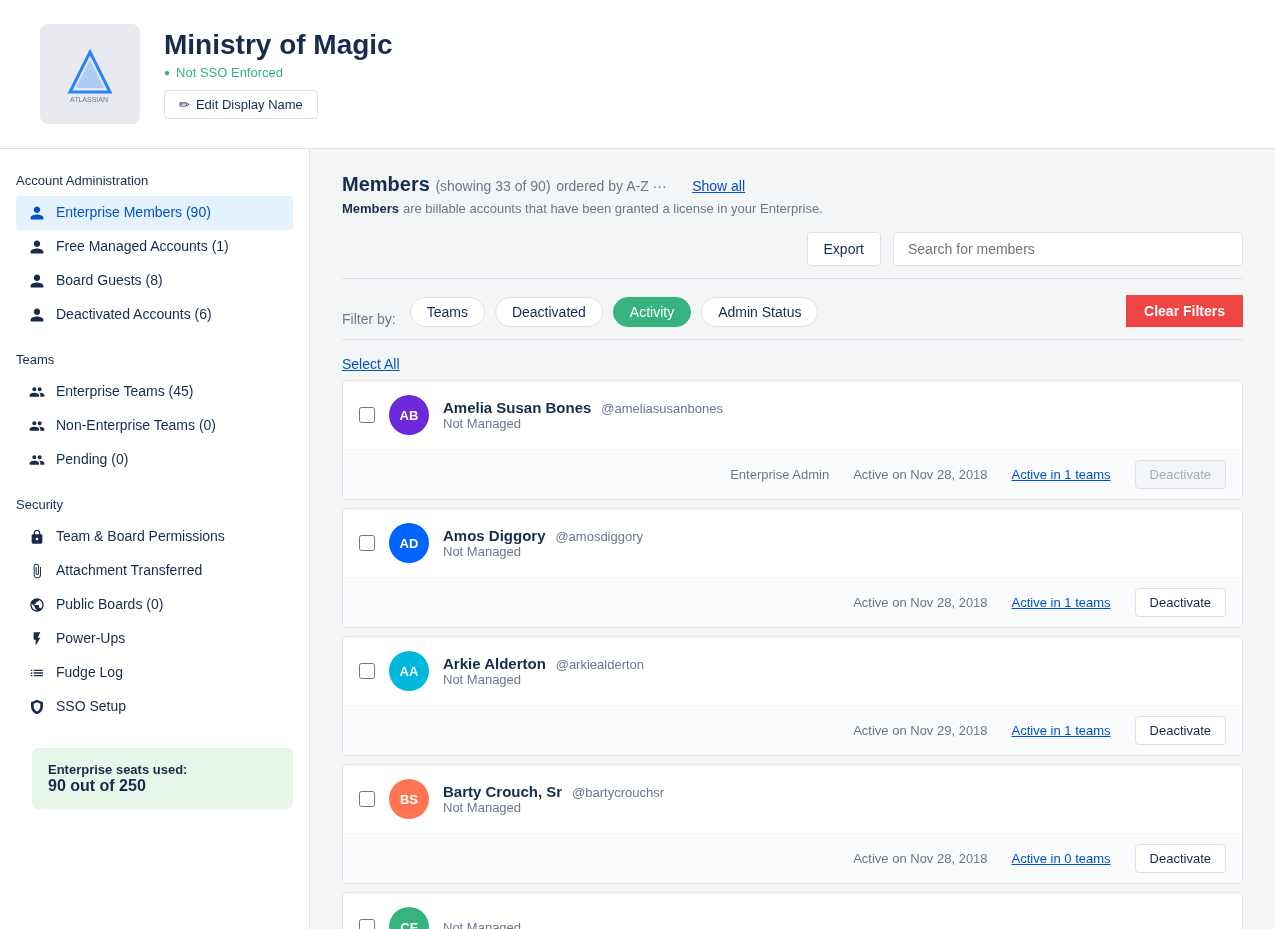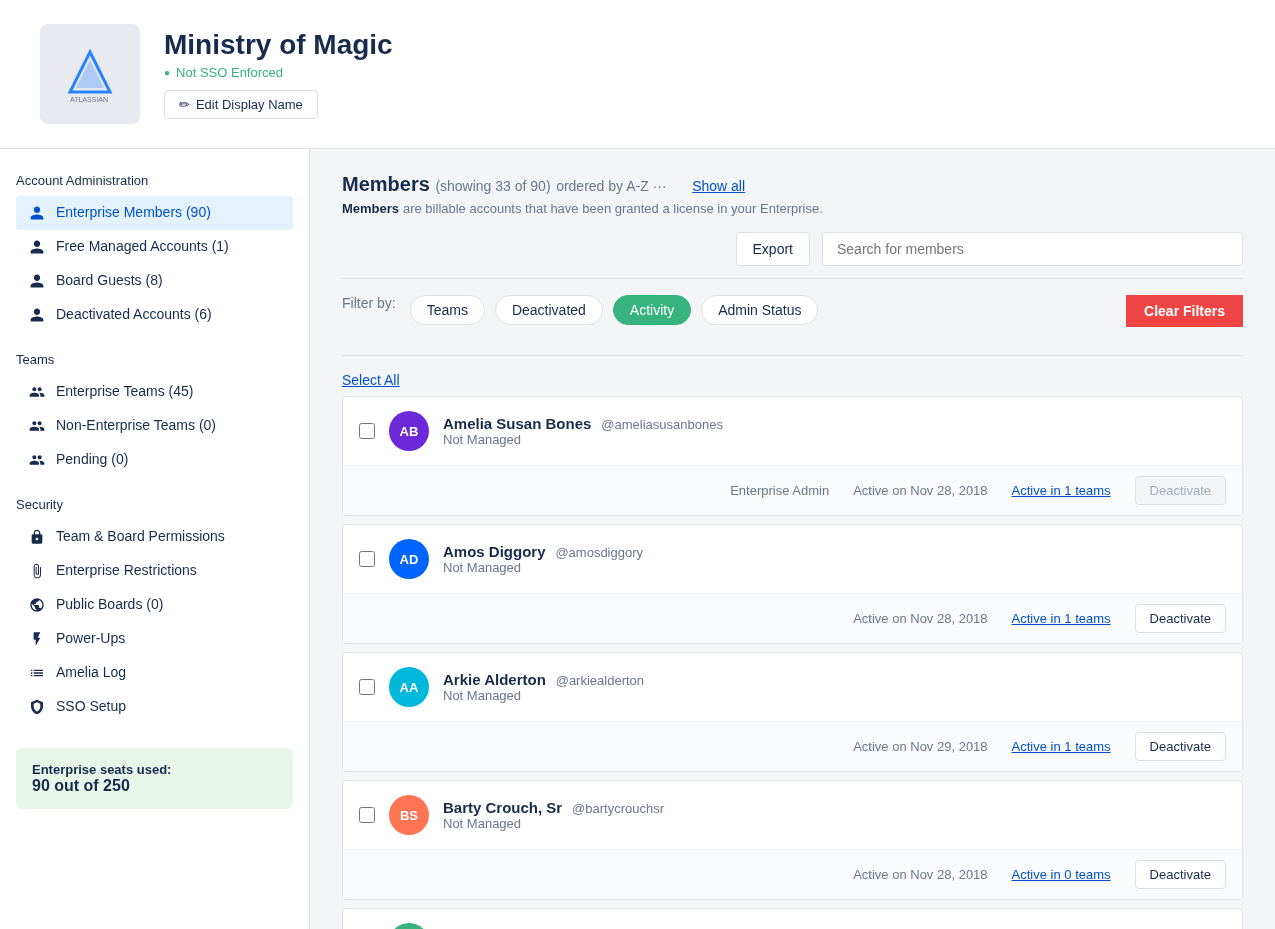--- a/index.html
+++ b/index.html
@@ -20,35 +20,35 @@
     
     .sidebar { width: 310px; min-width: 310px; background: #fff; border-right: 1px solid #dfe1e6; padding: 24px 16px; }
     .sidebar-section-title { font-size: 13px; font-weight: 400; color: #172b4d; margin-bottom: 8px; margin-top: 20px; }
     .sidebar-section-title:first-child { margin-top: 0; }
     .sidebar-item { display: flex; gap: 10px; padding: 8px 12px; border-radius: 4px; cursor: pointer; color: #172b4d; font-size: 14px; }
     .sidebar-item.active { background: #e3f2fd; color: #0052cc; }
     .sidebar-item .icon { width: 18px; height: 18px; display: flex; align-items: center; justify-content: center; color: inherit; flex-shrink: 0; }
     .sidebar-item svg { width: 16px; height: 16px; fill: currentColor; }
 
     
-    .seats-box { background: #e8f5e9; border-radius: 6px; padding: 14px 16px; margin-top: 24px; }
+    .seats-box { background: #e8f5e9; border-radius: 6px; padding: 14px 16px; margin-top: 24px; margin-left: 16px; }
     .seats-box .seats-title { font-size: 13px; font-weight: 600; color: #172b4d; }
     .seats-box .seats-count { font-size: 16px; font-weight: 700; color: #172b4d; }
 
     
     .main { flex: 1; padding: 24px 32px; background: #f4f5f7; }
     .members-header { margin-bottom: 8px; }
 
     
     .toolbar { display: flex; align-items: center; justify-content: flex-end; gap: 12px; margin: 16px 0; padding-bottom: 12px; border-bottom: 1px solid #dfe1e6; }
     .export-btn { border: 1px solid #dfe1e6; background: #fff; border-radius: 4px; padding: 8px 16px; cursor: pointer; font-size: 14px; color: #172b4d; font-weight: 500; }
-    .search-input { border: 1px solid #dfe1e6; border-radius: 4px; padding: 8px 14px; font-size: 14px; width: 421px; outline: none; color: #6b778c; }
-
-    
-    .filter-bar { display: flex; align-items: flex-start; gap: 10px; margin-bottom: 16px; padding-bottom: 28px; border-bottom: 1px solid #dfe1e6; }
+    .search-input { border: 1px solid #dfe1e6; border-radius: 4px; padding: 8px 14px; font-size: 14px; width: 350px; outline: none; color: #6b778c; }
+
+    
+    .filter-bar { display: flex; align-items: flex-end; gap: 10px; margin-bottom: 16px; padding-bottom: 12px; border-bottom: 1px solid #dfe1e6; }
     .filter-label { font-size: 14px; color: #6b778c; margin-right: 4px; }
     .filter-btn { border: 1px solid #dfe1e6; background: #fff; border-radius: 20px; padding: 6px 16px; cursor: pointer; font-size: 14px; color: #172b4d; }
     .filter-btn.active { background: #36b37e; color: #fff; border-color: #36b37e; }
     .clear-filters-btn { margin-left: auto; background: #ef4444; color: #fff; border: none; border-radius: 0; padding: 8px 18px; cursor: pointer; font-size: 14px; font-weight: 600; }
 
     
     .select-all-row { margin-bottom: 8px; }
     .select-all-link { color: #0052cc; text-decoration: underline; cursor: pointer; font-size: 14px; background: none; border: none; }
 
     
@@ -172,21 +172,21 @@
           </svg>
       </span>
       <span>Team &amp; Board Permissions</span>
     </div>
     <div class="sidebar-item">
       <span class="icon">
         <svg viewBox="0 0 24 24">
             <path d="M16.5 6v11.5c0 2.2-1.8 4-4 4s-4-1.8-4-4V5c0-1.4 1.1-2.5 2.5-2.5S13.5 3.6 13.5 5v10.5c0 .6-.4 1-1 1s-1-.4-1-1V6H10v9.5c0 1.4 1.1 2.5 2.5 2.5S15 16.9 15 15.5V5c0-2.2-1.8-4-4-4S7 2.8 7 5v12.5c0 3 2.5 5.5 5.5 5.5s5.5-2.5 5.5-5.5V6h-1.5z"></path>
           </svg>
       </span>
-      <span>Enterprise Restrictions</span>
+      <span>Attachment Transferred</span>
     </div>
     <div class="sidebar-item">
       <span class="icon">
         <svg viewBox="0 0 24 24">
             <path d="M12 2C6.48 2 2 6.48 2 12s4.48 10 10 10 10-4.48 10-10S17.52 2 12 2zm-1 17.93c-3.95-.49-7-3.85-7-7.93 0-.62.08-1.21.21-1.79L9 15v1c0 1.1.9 2 2 2v1.93zm6.9-2.54c-.26-.81-1-1.39-1.9-1.39h-1v-3c0-.55-.45-1-1-1H8v-2h2c.55 0 1-.45 1-1V7h2c1.1 0 2-.9 2-2v-.41c2.93 1.19 5 4.06 5 7.41 0 2.08-.8 3.97-2.1 5.39z"></path>
           </svg>
       </span>
       <span>Public Boards (0)</span>
     </div>
     <div class="sidebar-item">
@@ -196,21 +196,21 @@
           </svg>
       </span>
       <span>Power-Ups</span>
     </div>
     <div class="sidebar-item">
       <span class="icon">
         <svg viewBox="0 0 24 24">
             <path d="M3 13h2v-2H3v2zm0 4h2v-2H3v2zm0-8h2V7H3v2zm4 4h14v-2H7v2zm0 4h14v-2H7v2zM7 7v2h14V7H7z"></path>
           </svg>
       </span>
-      <span>Amelia Log</span>
+      <span>Fudge Log</span>
     </div>
     <div class="sidebar-item">
       <span class="icon">
         <svg viewBox="0 0 24 24">
             <path d="M12 1L3 5v6c0 5.55 3.84 10.74 9 12 5.16-1.26 9-6.45 9-12V5l-9-4zm0 4l5 2.18V11c0 3.5-2.33 6.79-5 7.93-2.67-1.14-5-4.43-5-7.93V7.18L12 5z"></path>
           </svg>
       </span>
       <span>SSO Setup</span>
     </div>
 

